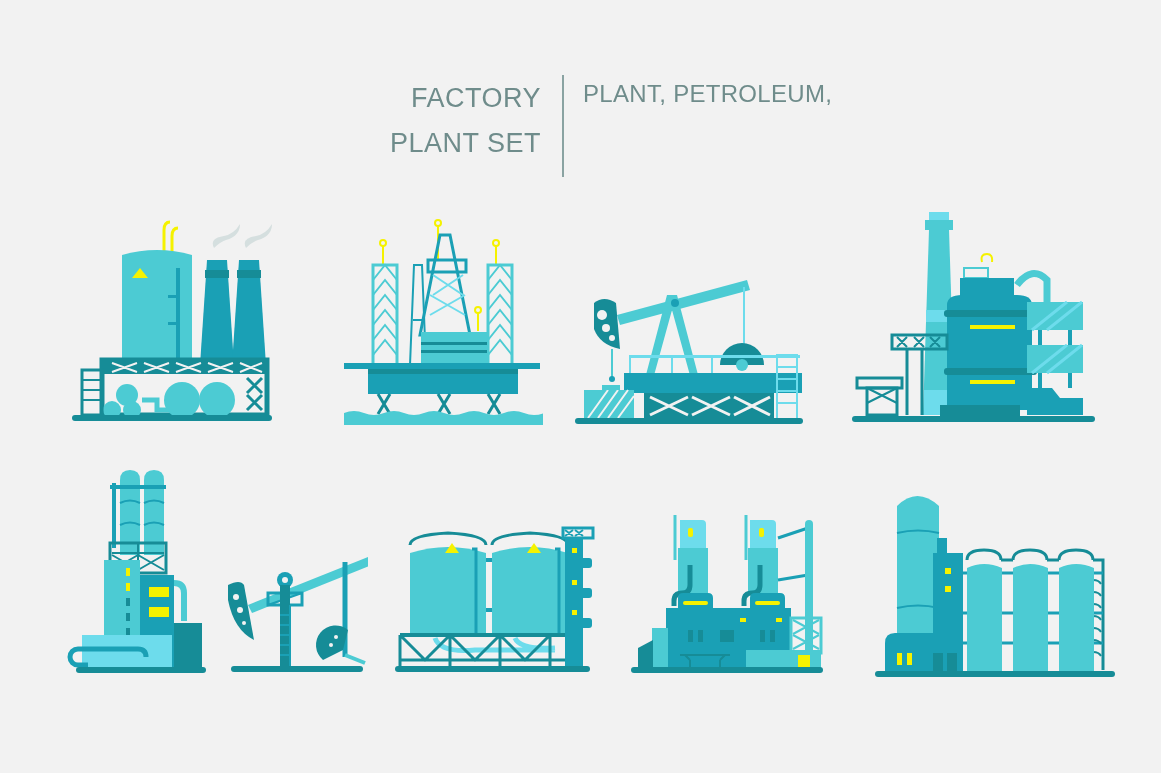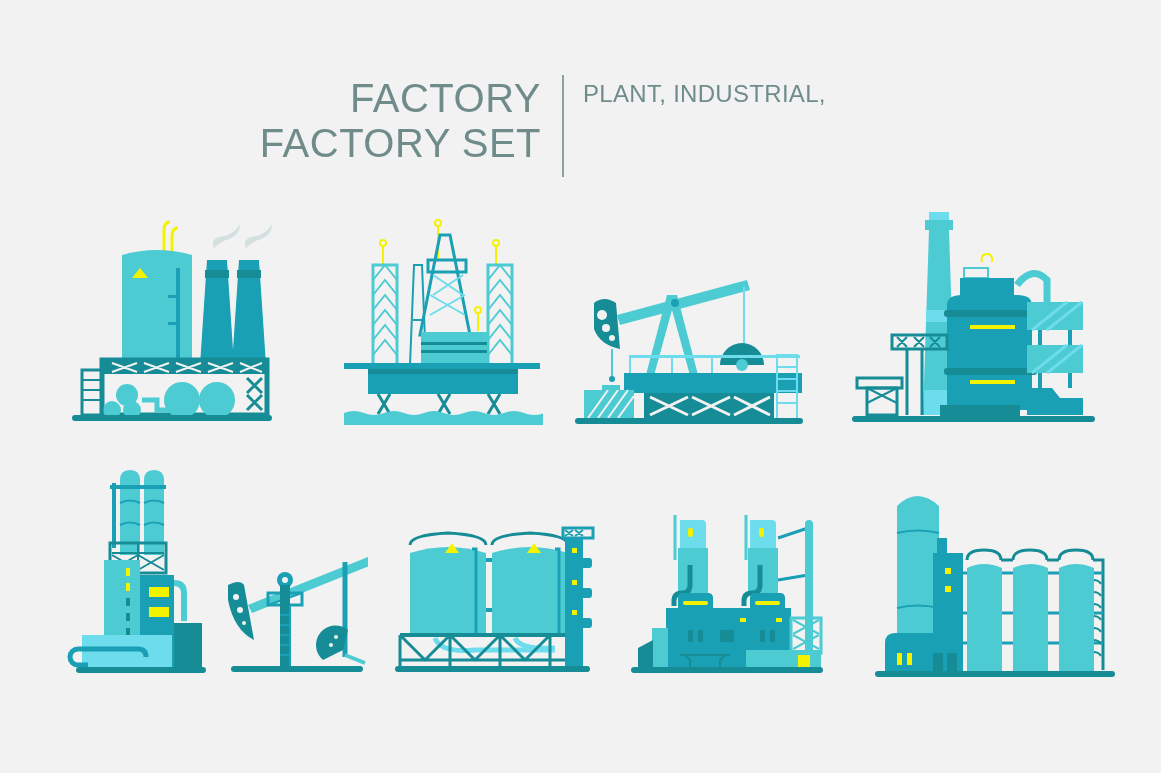--- a/index.html
+++ b/index.html
@@ -1,34 +1,34 @@
 <!DOCTYPE html>
 <html><head>
 <meta charset="utf-8">
 <style>
   html,body{margin:0;padding:0;}
   body{width:1161px;height:773px;background:#f2f2f2;position:relative;overflow:hidden;font-family:"Liberation Sans","DejaVu Sans",sans-serif;}
   .header{position:absolute;left:0;top:72px;width:1161px;height:110px;}
-  .title{position:absolute;right:620px;top:4px;text-align:right;color:#6f8c8b;font-size:40px;line-height:45px;font-weight:300;letter-spacing:0.5px;}
+  .title{position:absolute;right:620px;top:4px;text-align:right;color:#6f8c8b;font-size:27px;line-height:45px;font-weight:300;letter-spacing:0.5px;}
   .divider{position:absolute;left:562px;top:3px;width:2px;height:102px;background:#8aa3a2;}
   .subtitle{position:absolute;left:583px;top:6px;color:#6f8c8b;font-size:24px;line-height:31px;letter-spacing:0.3px;}
   .icon{position:absolute;}
   svg{display:block;}
 </style>
 </head>
 <body>
 
 <div class="header">
   <div class="title">
     <div>FACTORY</div>
-    <div>FACTORY SET</div>
+    <div>PLANT SET</div>
   </div>
   <div class="divider"></div>
   <div class="subtitle">
-    <div>PLANT, INDUSTRIAL,</div>
+    <div>PLANT, PETROLEUM,</div>
   </div>
 </div>
 
 <div class="icon" style="left:72px;top:210px;">
 <svg width="200" height="215" viewBox="0 0 200 215">
   <path d="M98 12 q-6 0 -6 8 v22" stroke="#f5f200" stroke-width="3" fill="none"></path>
   <path d="M106 18 q-6 0 -6 8 v16" stroke="#f5f200" stroke-width="3" fill="none"></path>
   <path d="M50 45 q35 -10 70 0 v110 h-70z" fill="#4ccbd3"></path>
   <path d="M68 58 l8 10 h-16z" fill="#f5f200"></path>
   <path d="M104 58 h4 v95 h-4z M104 80 h4 v3 h-4z" fill="#1aa0b5"></path>

